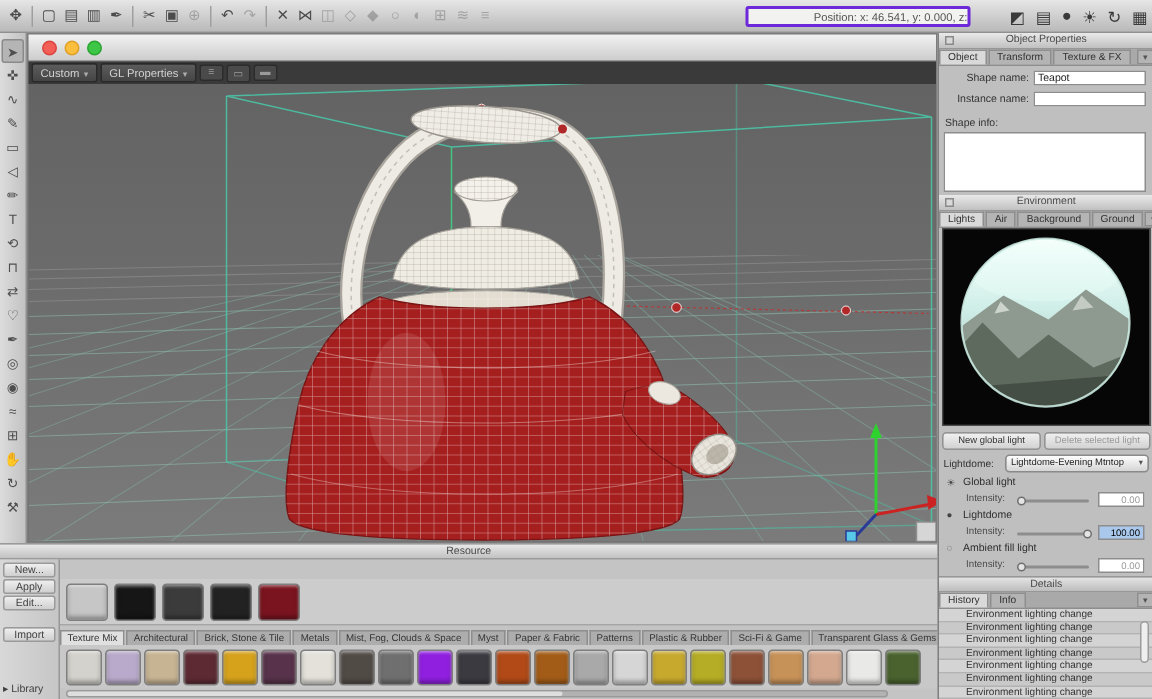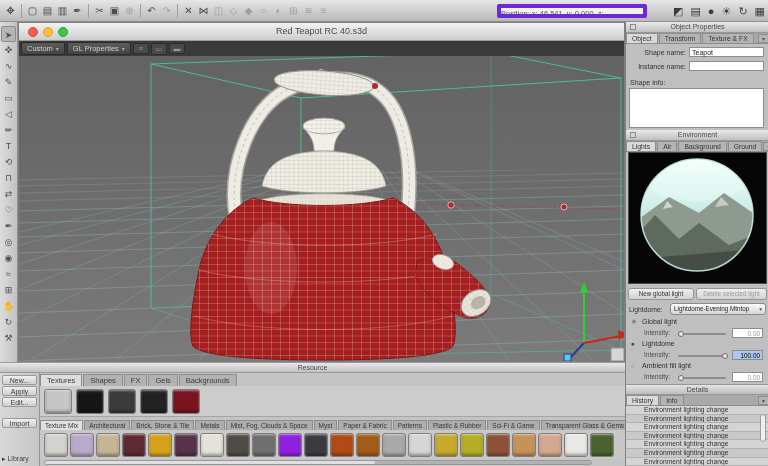--- a/index.html
+++ b/index.html
@@ -5,21 +5,21 @@
 *{margin:0;padding:0;box-sizing:border-box}
 html,body{width:768px;height:466px;overflow:hidden}
 body{position:relative;font-family:"Liberation Sans",sans-serif;background:#c9c9c9;font-size:8px;color:#333}
 .abs{position:absolute}
 
 
 #topbar{left:0;top:0;width:768px;height:22px;background:linear-gradient(#e6e6e6,#b9b9b9);border-bottom:1px solid #8f8f8f;display:flex;align-items:center;padding-left:3px}
 #topbar .ic{width:15px;text-align:center;font-size:10px;color:#4c4c4c;line-height:20px}
 #topbar .ic.dim{opacity:.35}
 #topbar .sep{width:1px;height:14px;background:#9f9f9f;margin:0 3px}
-#posbox{left:497px;top:4px;width:150px;height:14px;background:#f2f2f0;border:4px solid #6d28d9;border-radius:2px;font-size:7.5px;color:#555;text-align:left;line-height:12px;white-space:nowrap;overflow:hidden}
+#posbox{left:497px;top:4px;width:150px;height:14px;background:#f2f2f0;border:2px solid #6d28d9;border-radius:2px;font-size:7.5px;color:#555;text-align:right;line-height:12px;white-space:nowrap;overflow:hidden}
 #topright{right:3px;top:0;height:22px;display:flex;align-items:center;gap:7px}
 #topright .ic{font-size:11px;color:#3a3a3a}
 
 
 #toolcol{left:0;top:22px;width:18px;height:340px;background:linear-gradient(90deg,#dcdcdc,#c2c2c2);border-right:1px solid #909090;display:flex;flex-direction:column;align-items:center;padding-top:4px}
 #toolcol .tic{width:15px;height:16px;font-size:9px;color:#4e4e4e;text-align:center;line-height:16px}
 #toolcol .tic.sel{background:#b5b5b5;border:1px solid #8a8a8a;border-radius:2px}
 
 
 #docwin{left:18px;top:22px;width:607px;height:340px;border:1px solid #7d7d7d;background:#696969}
@@ -146,21 +146,20 @@
   <span class="tic">✋</span>
   <span class="tic">↻</span>
   <span class="tic">⚒</span>
 </div>
 
 <div id="docwin" class="abs">
   <div id="titlebar" class="abs">
     <div id="tl-close" class="tl abs"></div>
     <div id="tl-min" class="tl abs"></div>
     <div id="tl-zoom" class="tl abs"></div>
-    <div id="wintitle" class="abs">Red Teapot RC 40.s3d</div>
   </div>
   <div id="ctrlbar" class="abs">
     <span class="chip">
         <span>Custom</span>
         <span class="arr">▾</span>
       </span>
     <span class="chip">
         <span>GL Properties</span>
         <span class="arr">▾</span>
       </span>
@@ -300,27 +299,20 @@
 </div>
 
 <div id="respal" class="abs">
   <div id="reshead" class="abs">Resource</div>
   <div id="leftcol" class="abs">
     <div class="lbtn abs" style="top:2px">New...</div>
     <div class="lbtn abs" style="top:13px">Apply</div>
     <div class="lbtn abs" style="top:24px">Edit...</div>
     <div class="lbtn abs" style="top:45px">Import</div>
     <div id="librow" class="abs"><span>▸</span> <span>Library</span></div>
-  </div>
-  <div id="restabs" class="abs">
-    <span class="rtab sel">Textures</span>
-    <span class="rtab">Shapes</span>
-    <span class="rtab">FX</span>
-    <span class="rtab">Gels</span>
-    <span class="rtab">Backgrounds</span>
   </div>
   <div id="swrow1" class="abs">
     <div class="sw1" style="background: rgb(198, 198, 198);"></div>
     <div class="sw1" style="background: rgb(22, 22, 22);"></div>
     <div class="sw1" style="background: rgb(59, 59, 59);"></div>
     <div class="sw1" style="background: rgb(34, 34, 34);"></div>
     <div class="sw1" style="background: rgb(122, 20, 31);"></div>
   </div>
   <div id="catrow" class="abs">
     <span class="ctab sel">Texture Mix</span>

